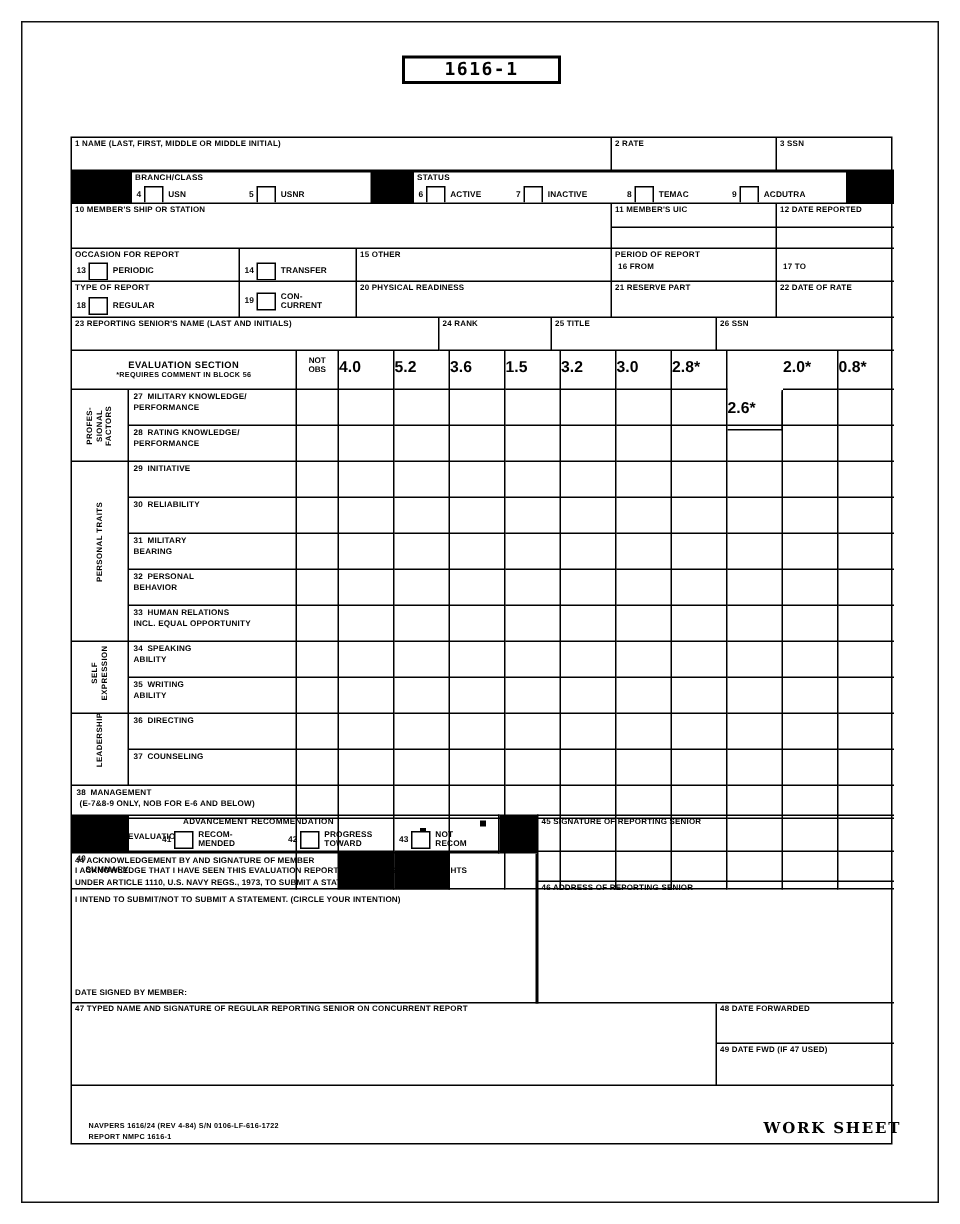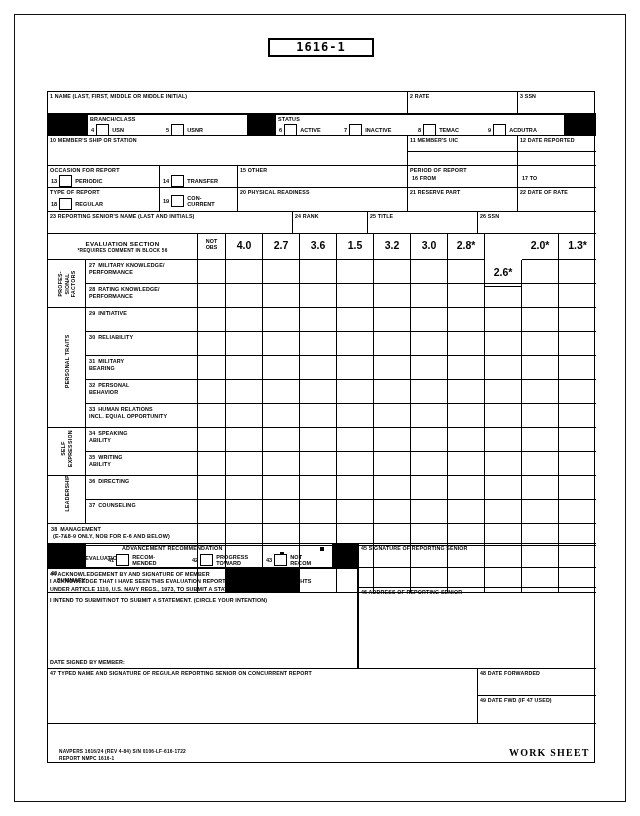--- a/index.html
+++ b/index.html
@@ -117,21 +117,21 @@
   }
   .ev-hdr-sub {
     font-size: 4.8px;
     font-weight: bold;
     text-align: center;
     letter-spacing: .2px;
   }
   .ev-score {
     font-size: 10.5px;
     font-weight: bold;
-    text-align: center;
+    text-align: left;
     line-height: 22px;
   }
   .ev-notobs {
     font-size: 5.4px;
     font-weight: bold;
     text-align: center;
     line-height: 6.2px;
     padding-top: 4px;
   }
   .rowlabel {
@@ -327,21 +327,21 @@
       </div>
       <div class="cell bbk br" style="left:150px;top:142px;width:28px;height:26px;">
         <div class="ev-notobs" style="white-space:pre-line;">NOT
 OBS</div>
       </div>
       <div id="scale-header">
           <div class="cell bbk br" style="left: 178px; top: 142px; width: 37px; height: 26px;">
             <div class="ev-score">4.0</div>
           </div>
           <div class="cell bbk br" style="left: 215px; top: 142px; width: 37px; height: 26px;">
-            <div class="ev-score">2.7</div>
+            <div class="ev-score">5.2</div>
           </div>
           <div class="cell bbk br" style="left: 252px; top: 142px; width: 37px; height: 26px;">
             <div class="ev-score">3.6</div>
           </div>
           <div class="cell bbk br" style="left: 289px; top: 142px; width: 37px; height: 26px;">
             <div class="ev-score">1.5</div>
           </div>
           <div class="cell bbk br" style="left: 326px; top: 142px; width: 37px; height: 26px;">
             <div class="ev-score">3.2</div>
           </div>
@@ -351,21 +351,21 @@
           <div class="cell bbk br" style="left: 400px; top: 142px; width: 37px; height: 26px;">
             <div class="ev-score">2.8*</div>
           </div>
           <div class="cell bbk br" style="left: 437px; top: 142px; width: 37px; height: 26px; margin-top: 27px;">
             <div class="ev-score">2.6*</div>
           </div>
           <div class="cell bbk br" style="left: 474px; top: 142px; width: 37px; height: 26px;">
             <div class="ev-score">2.0*</div>
           </div>
           <div class="cell bbk" style="left: 511px; top: 142px; width: 37px; height: 26px;">
-            <div class="ev-score">1.3*</div>
+            <div class="ev-score">0.8*</div>
           </div>
         </div>
 
       <div id="eval-rows">
           <div class="cell bb br" style="left: 38px; top: 168px; width: 112px; height: 24px;">
             <div class="rowlabel"><span class="num">27</span><span style="white-space: pre-line;">MILITARY KNOWLEDGE/
 PERFORMANCE</span></div>
           </div>
           <div class="cell bb br" style="left: 150px; top: 168px; width: 28px; height: 24px;"></div>
           <div class="cell bb br" style="left: 178px; top: 168px; width: 37px; height: 24px;"></div>
@@ -631,17 +631,17 @@
       <div class="cell bb" style="left:430px;top:577px;width:118px;height:27px;">
         <div class="lbl">48 DATE FORWARDED</div>
       </div>
       <div class="cell bb" style="left:430px;top:604px;width:118px;height:28px;">
         <div class="lbl">49 DATE FWD (IF 47 USED)</div>
       </div>
 
       <div class="cell" style="left:0;top:632px;width:548px;height:40px;border:0;"></div>
     </div>
 
-    <div class="worksheet" style="left:486px;top:724px;font-family:Liberation Serif, serif;">WORK SHEET</div>
+    <div class="worksheet" style="left:486px;top:724px;">WORK SHEET</div>
     <div class="footnote" style="left:36px;top:726px;">NAVPERS 1616/24 (REV 4-84) S/N 0106-LF-616-1722</div>
     <div class="footnote" style="left:36px;top:733px;">REPORT NMPC 1616-1</div>
   </div>
 </div>
 
 </body></html>

